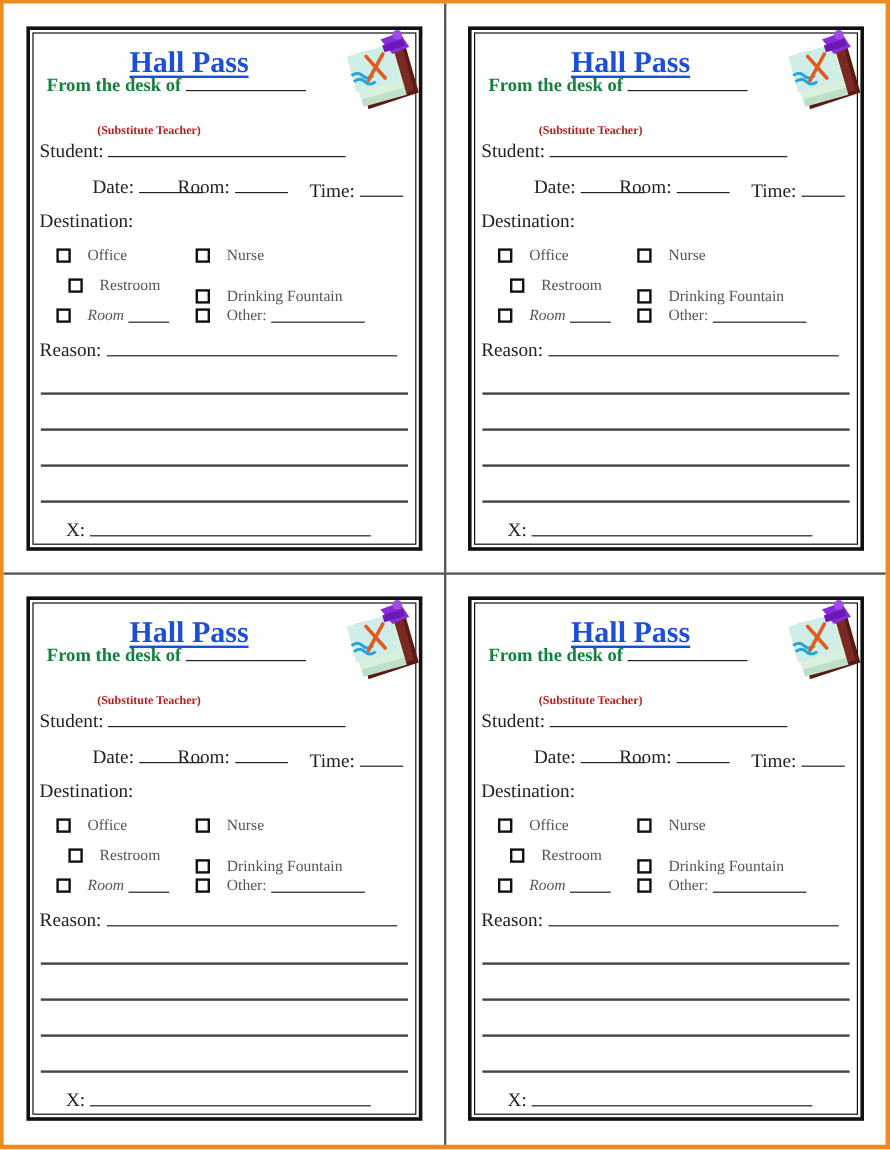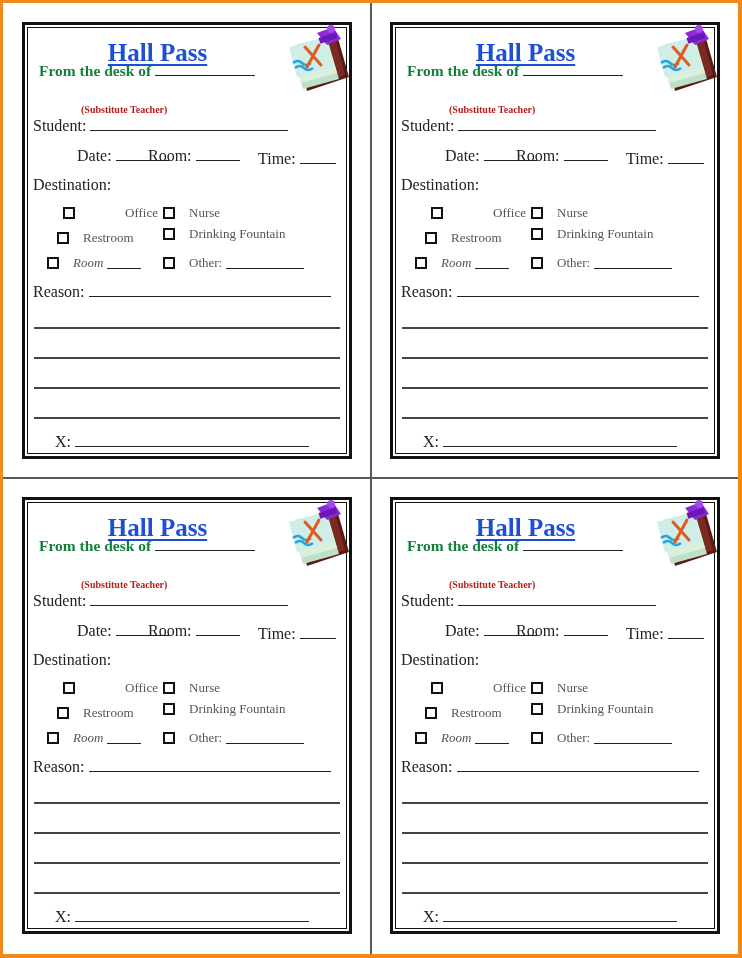--- a/index.html
+++ b/index.html
@@ -43,24 +43,24 @@
   .student { left:8px; top:91px; }
   .date { left:8px; top:121px;margin-left:44px; }
   .room { left:123px; top:121px; }
   .time { left:233px; top:124px; }
   .dest { left:8px; top:151px; }
 
   .opt { font-size:13px; color:#555; display:flex; align-items:center; }
   .chk {
     width:8px; height:8px; border:2px solid #111; display:inline-block; margin-right:14px;
   }
-  .o1 { left:38px; top:180px;gap:36px; }
+  .o1 { left:22px; top:180px; }
   .o2 { left:138px; top:180px; }
   .o3 { left:32px; top:205px; }
-  .o4 { left:138px; top:201px; }
+  .o4 { left:138px; top:214px; }
   .o5 { left:22px; top:230px;font-style:italic; }
   .o6 { left:138px; top:230px; }
 
   .reason { left:8px; top:257px; }
   .rline { position:absolute; left:9px; width:306px; height:1.5px; background:#444; }
   .sig { left:30px; top:407px; }
 
   .clip { position:absolute; left:258px; top:0px; width:68px; height:70px; }
 </style>
 </head>

